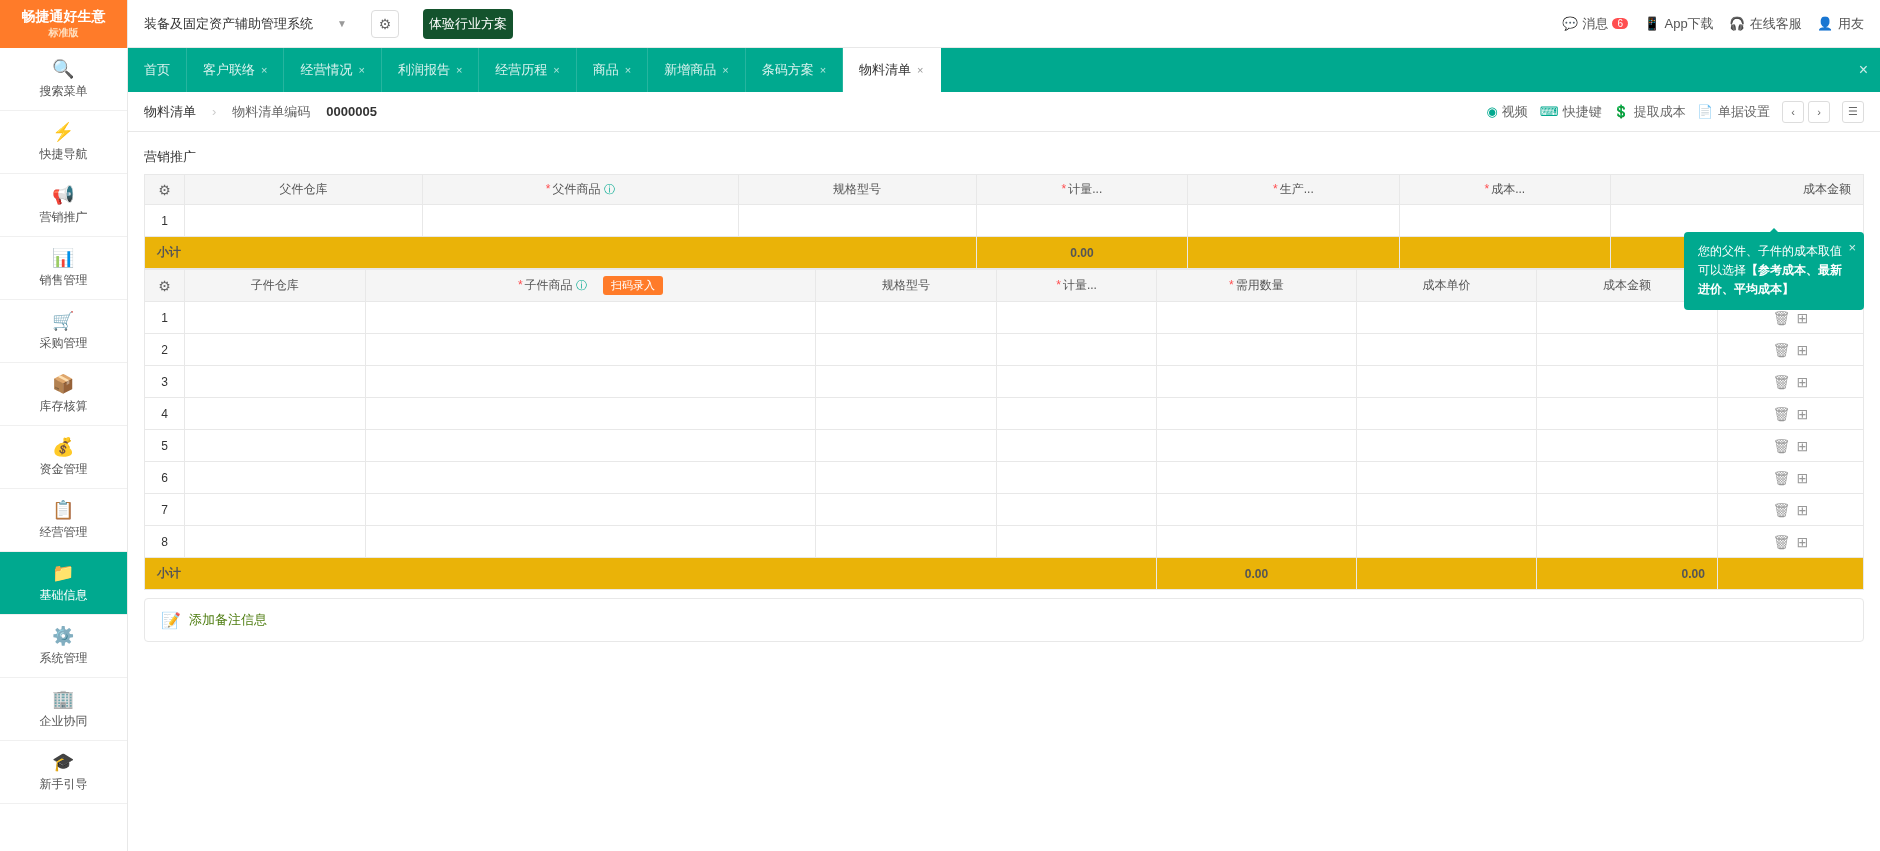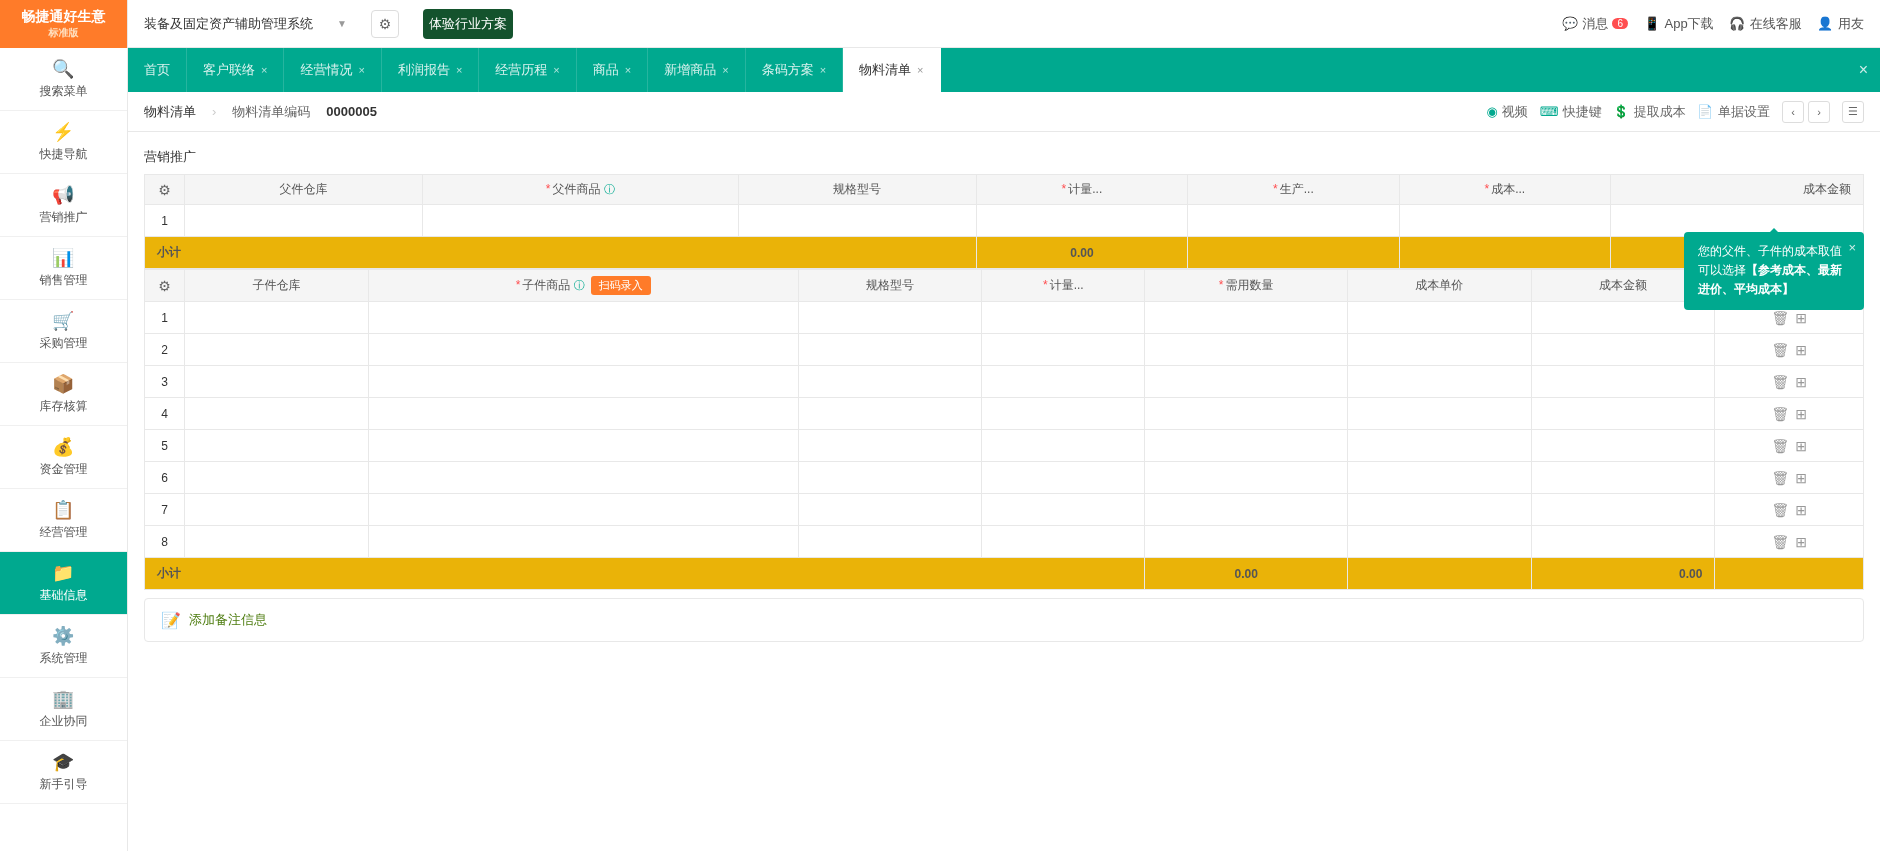--- a/index.html
+++ b/index.html
@@ -493,21 +493,21 @@
         </tr>
       </tbody>
     </table>
 
     <table class="data-table">
       <thead>
         <tr>
           <th><span class="th-gear">⚙</span></th>
           <th><span>子件仓库</span></th>
           <th>
-            <div style="display:flex;align-items:center;justify-content:center;gap:6px;">
+            <div style="display:flex;align-items:center;justify-content:center;gap:16px;">
               <span><span class="required-mark">*</span><span>子件商品</span> <span style="color:#00a98f;font-size:11px;">ⓘ</span></span>
               <button class="scan-btn">扫码录入</button>
             </div>
           </th>
           <th><span>规格型号</span></th>
           <th><span class="required-mark">*</span><span>计量...</span></th>
           <th><span class="required-mark">*</span><span>需用数量</span></th>
           <th><span>成本单价</span></th>
           <th><span>成本金额</span></th>
           <th><span>操作</span></th>

